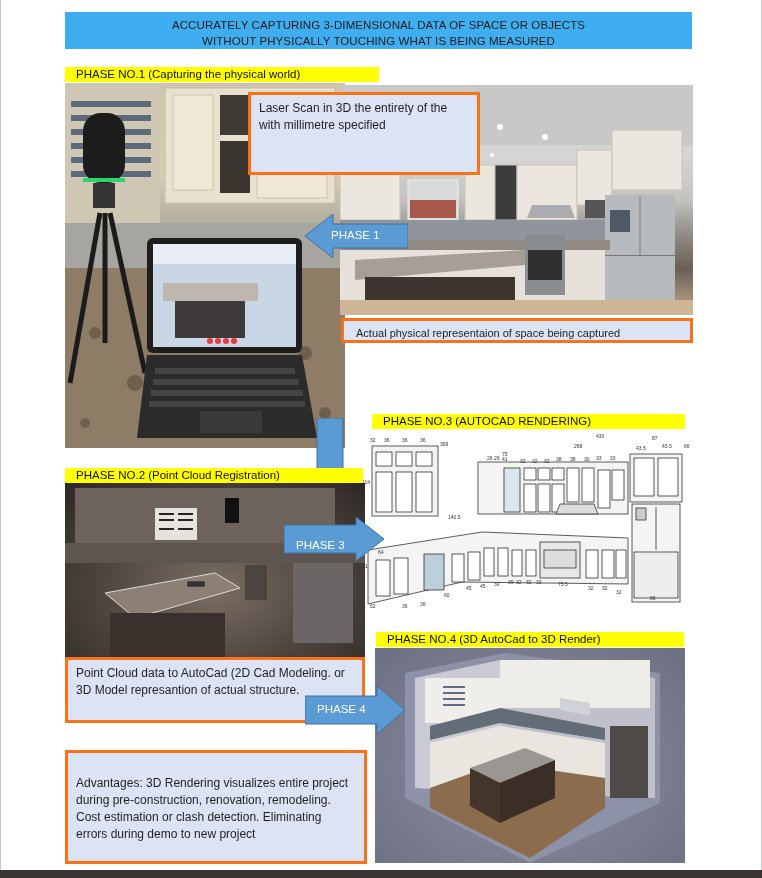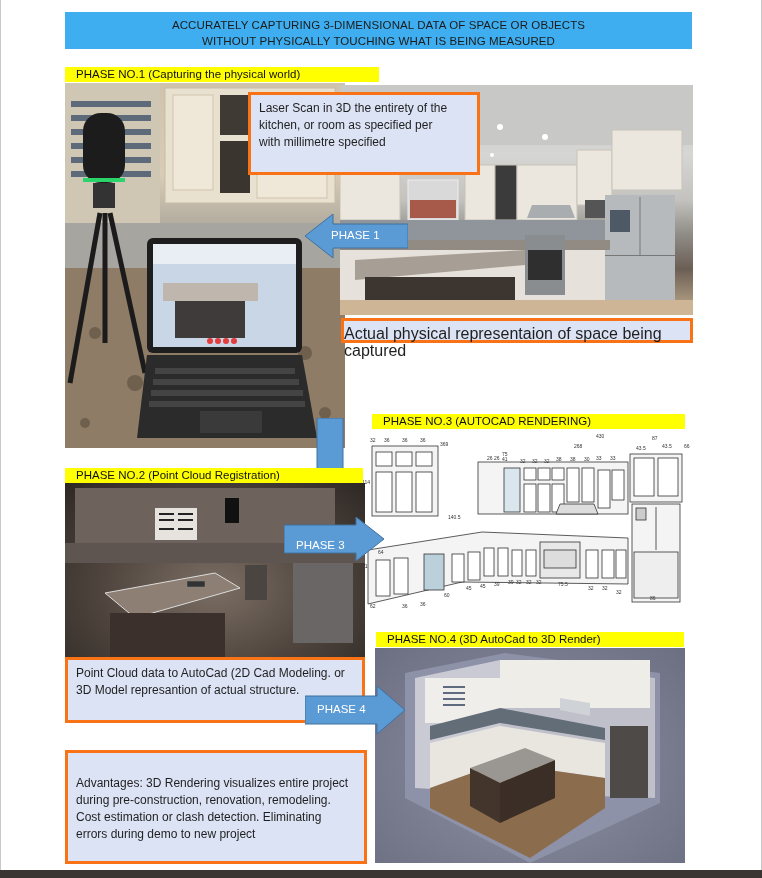--- a/index.html
+++ b/index.html
@@ -142,32 +142,31 @@
     <rect x="188" y="165" width="34" height="30" fill="#2f2f2f"></rect>
 
     <polygon points="15,175 185,165 185,180 15,195" fill="#a79f95"></polygon>
     <rect x="25" y="192" width="150" height="38" fill="#3c3530"></rect>
     <rect x="0" y="215" width="353" height="15" fill="#cdb595"></rect>
   </svg>
 </div>
 
 <div class="textbox" style="left:248px; top:92px; width:232px; height:83px; padding:5px 8px;">
   <div>Laser Scan in 3D the entirety of the</div>
-  <div>kitchen, or room as specified per</div>
   <div>with millimetre specified</div>
 </div>
 
 <div class="arrow" style="left:305px; top:214px; width:103px; height:44px;">
   <svg width="103" height="44" viewBox="0 0 103 44">
     <polygon points="0,22 28,0 28,10 103,10 103,34 28,34 28,44" fill="#5b9bd5" stroke="#41719c" stroke-width="1"></polygon>
   </svg>
   <span class="arrow-label" style="left:26px; top:15px;">PHASE 1</span>
 </div>
 
-<div class="textbox" style="left:341px; top:318px; width:352px; height:25px; padding:4px 0; font-size:16px;">Actual physical representaion of space being captured</div>
+<div class="textbox" style="left:341px; top:318px; width:352px; height:25px; padding:4px 12px; font-size:11px;">Actual physical representaion of space being captured</div>
 
 <div class="arrow" style="left:305px; top:418px; width:50px; height:96px;">
   <svg width="50" height="96" viewBox="0 0 50 96">
     <polygon points="12,0 38,0 38,55 50,55 25,96 0,55 12,55" fill="#5b9bd5" stroke="#41719c" stroke-width="1"></polygon>
   </svg>
 </div>
 
 <div class="phase-label" style="left:372px; top:414px; width:313px;">PHASE NO.3 (AUTOCAD RENDERING)</div>
 
 <div class="cad">

